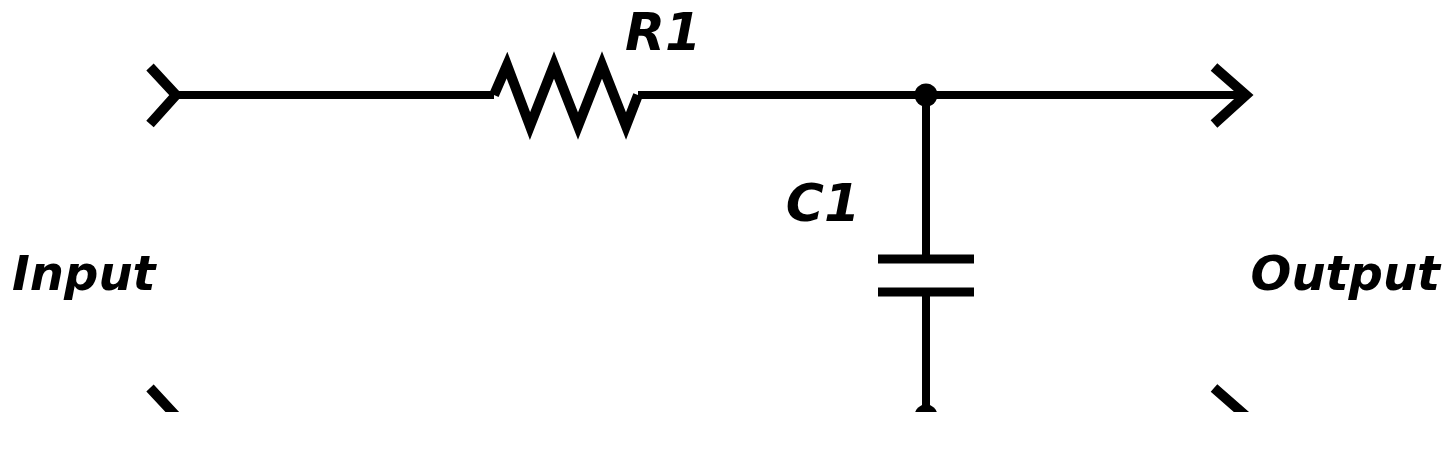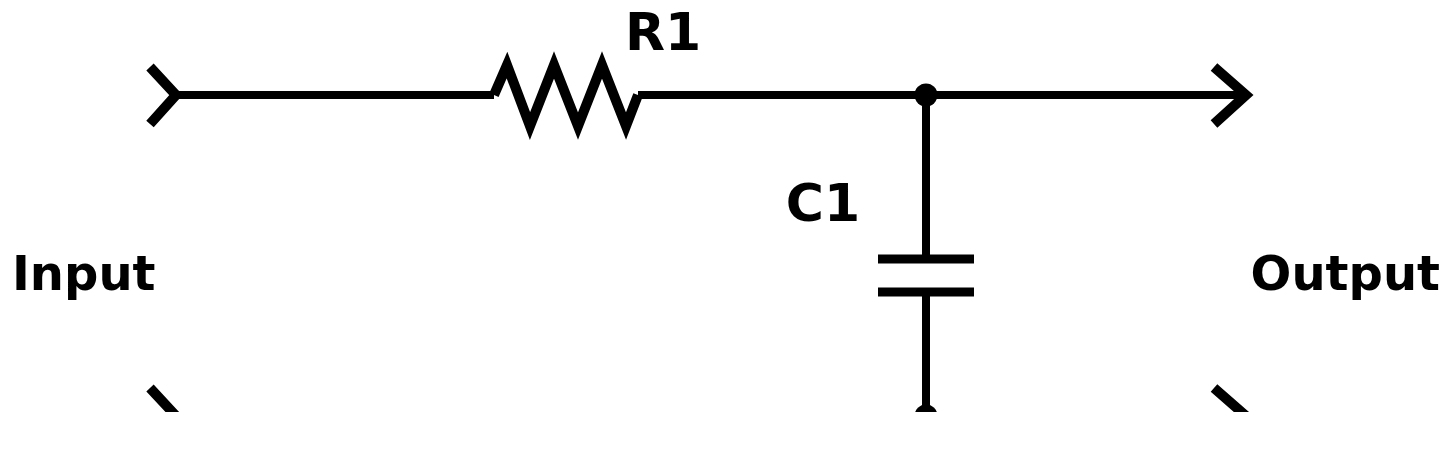--- a/index.html
+++ b/index.html
@@ -7,20 +7,21 @@
     padding: 0;
     background: #ffffff;
   }
   .canvas {
     position: relative;
     width: 1452px;
     height: 412px;
     background: #ffffff;
     overflow: hidden;
     font-family: "DejaVu Sans", "Liberation Sans", sans-serif;
+    font-style: italic;
   }
   svg text {
     font-family: "DejaVu Sans", "Liberation Sans", sans-serif;
     font-weight: bold;
     fill: #000000;
   }
   .port-label { font-size: 48px; }
   .component-label { font-size: 52px; }
 </style>
 </head>

